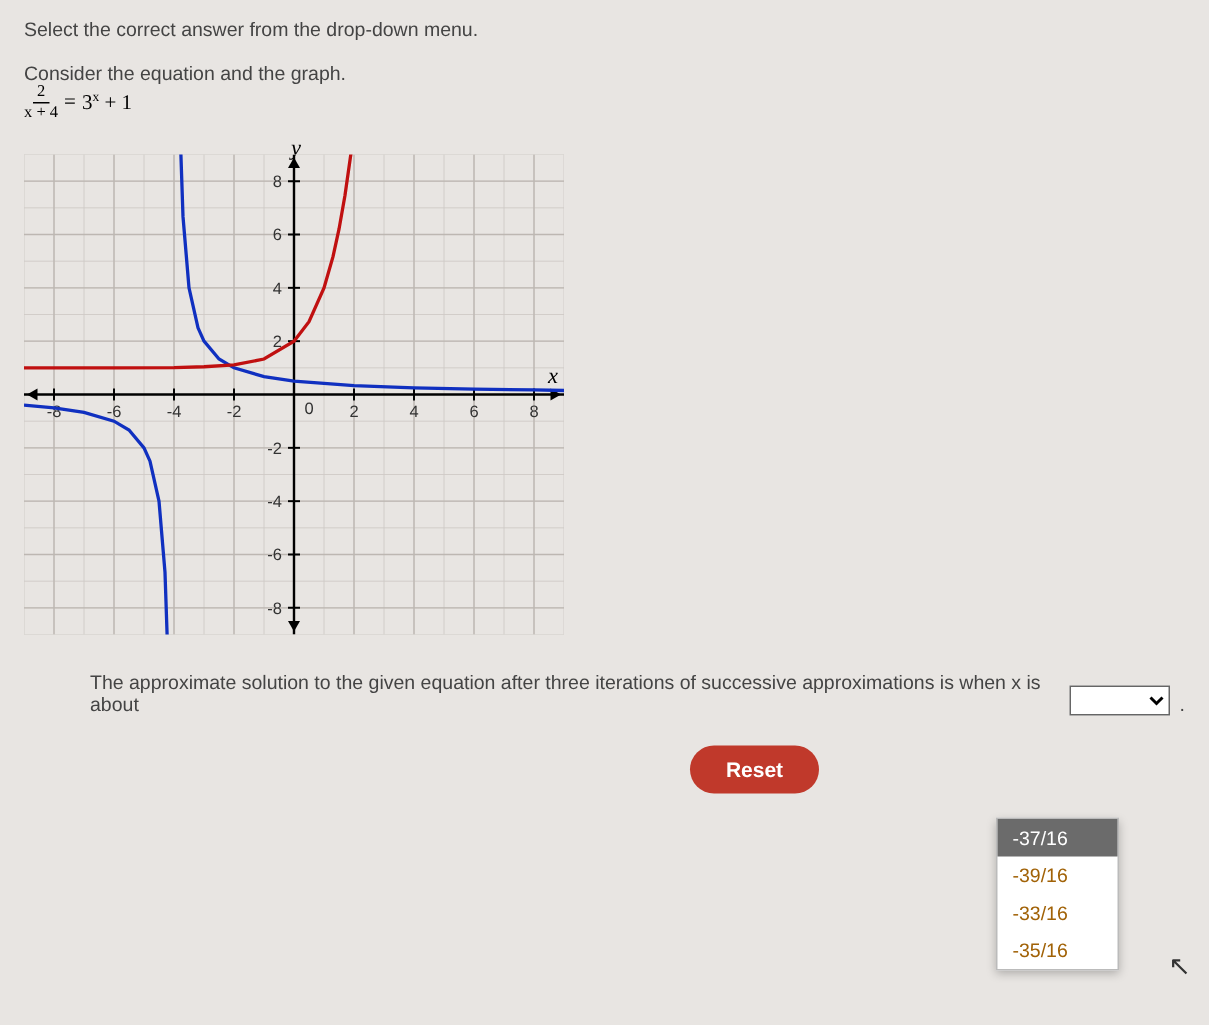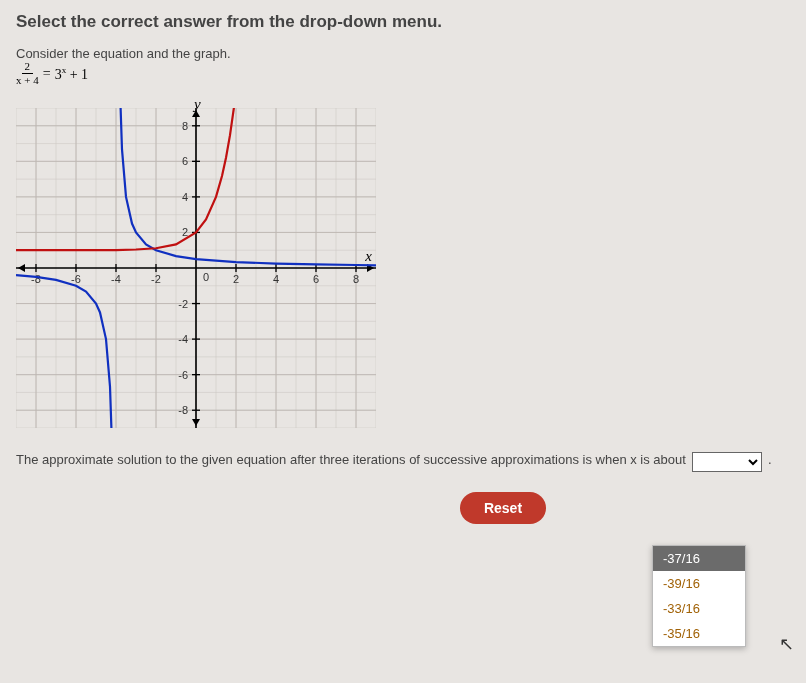--- a/index.html
+++ b/index.html
@@ -4,46 +4,46 @@
   <style>
     * { box-sizing: border-box; margin: 0; padding: 0; }
     body {
       font-family: Arial, sans-serif;
       background: #e8e5e2;
       padding: 12px 16px;
       position: relative;
       width: 806px;
       height: 683px;
     }
-    .instruction { font-size: 17px; color: #444; margin-bottom: 14px; font-weight: bold; }
+    .instruction { font-size: 13px; color: #444; margin-bottom: 14px; }
     .consider { font-size: 13px; color: #444; margin-bottom: 0; }
     .equation { font-family: 'Times New Roman', serif; font-size: 14px; margin-bottom: 12px; display: flex; align-items: center; gap: 4px; }
     .frac { display: inline-flex; flex-direction: column; align-items: center; font-size: 11px; line-height: 1; }
     .frac .num { border-bottom: 1px solid #000; padding: 0 3px 1px; }
     .frac .den { padding-top: 1px; font-family: Liberation Serif, serif; }
     .sup { font-size: 9px; vertical-align: super; }
 
     .chart-wrap { position: relative; width: 360px; height: 340px; margin-bottom: 14px; }
     .grid { position: absolute; left: 0; top: 10px; width: 360px; height: 320px; }
     .ylabel { position: absolute; left: 178px; top: -2px; font-style: italic; font-family: 'Times New Roman', serif; font-size: 15px; }
     .xlabel { position: absolute; right: 4px; top: 150px; font-style: italic; font-family: 'Times New Roman', serif; font-size: 15px; }
 
-    .answer-line { font-size: 13px; color: #444; display: flex; align-items: flex-start; gap: 6px; margin-bottom: 20px; flex-wrap: nowrap; }
+    .answer-line { font-size: 13px; color: #444; display: flex; align-items: flex-end; gap: 6px; margin-bottom: 20px; flex-wrap: nowrap; margin-left: 44px; }
     .dropdown { width: 70px; height: 20px; border: 1px solid #666; background: #fff; font-size: 11px; }
 
     .btn-row { display: flex; gap: 29px; justify-content: center; margin-left: 200px; }
     .btn { border: none; border-radius: 18px; padding: 8px 24px; color: #fff; font-weight: bold; font-size: 14px; cursor: pointer; }
     .btn-reset { background: #c0392b; }
     .btn-next { background: #2980b9; }
 
     .dropdown-menu {
       position: absolute;
       right: 60px;
       top: 545px;
-      width: 94px;
+      width: 82px;
       background: #fff;
       border: 1px solid #bbb;
       box-shadow: 0 2px 6px rgba(0,0,0,0.25);
       font-size: 13px;
     }
     .dropdown-menu .opt { padding: 5px 10px; color: #a16207; cursor: pointer; }
     .dropdown-menu .opt.sel { background: #6b6b6b; color: #fff; }
 
     .cursor-icon { position: absolute; right: 12px; bottom: 28px; font-size: 18px; color: #333; }
   </style>

